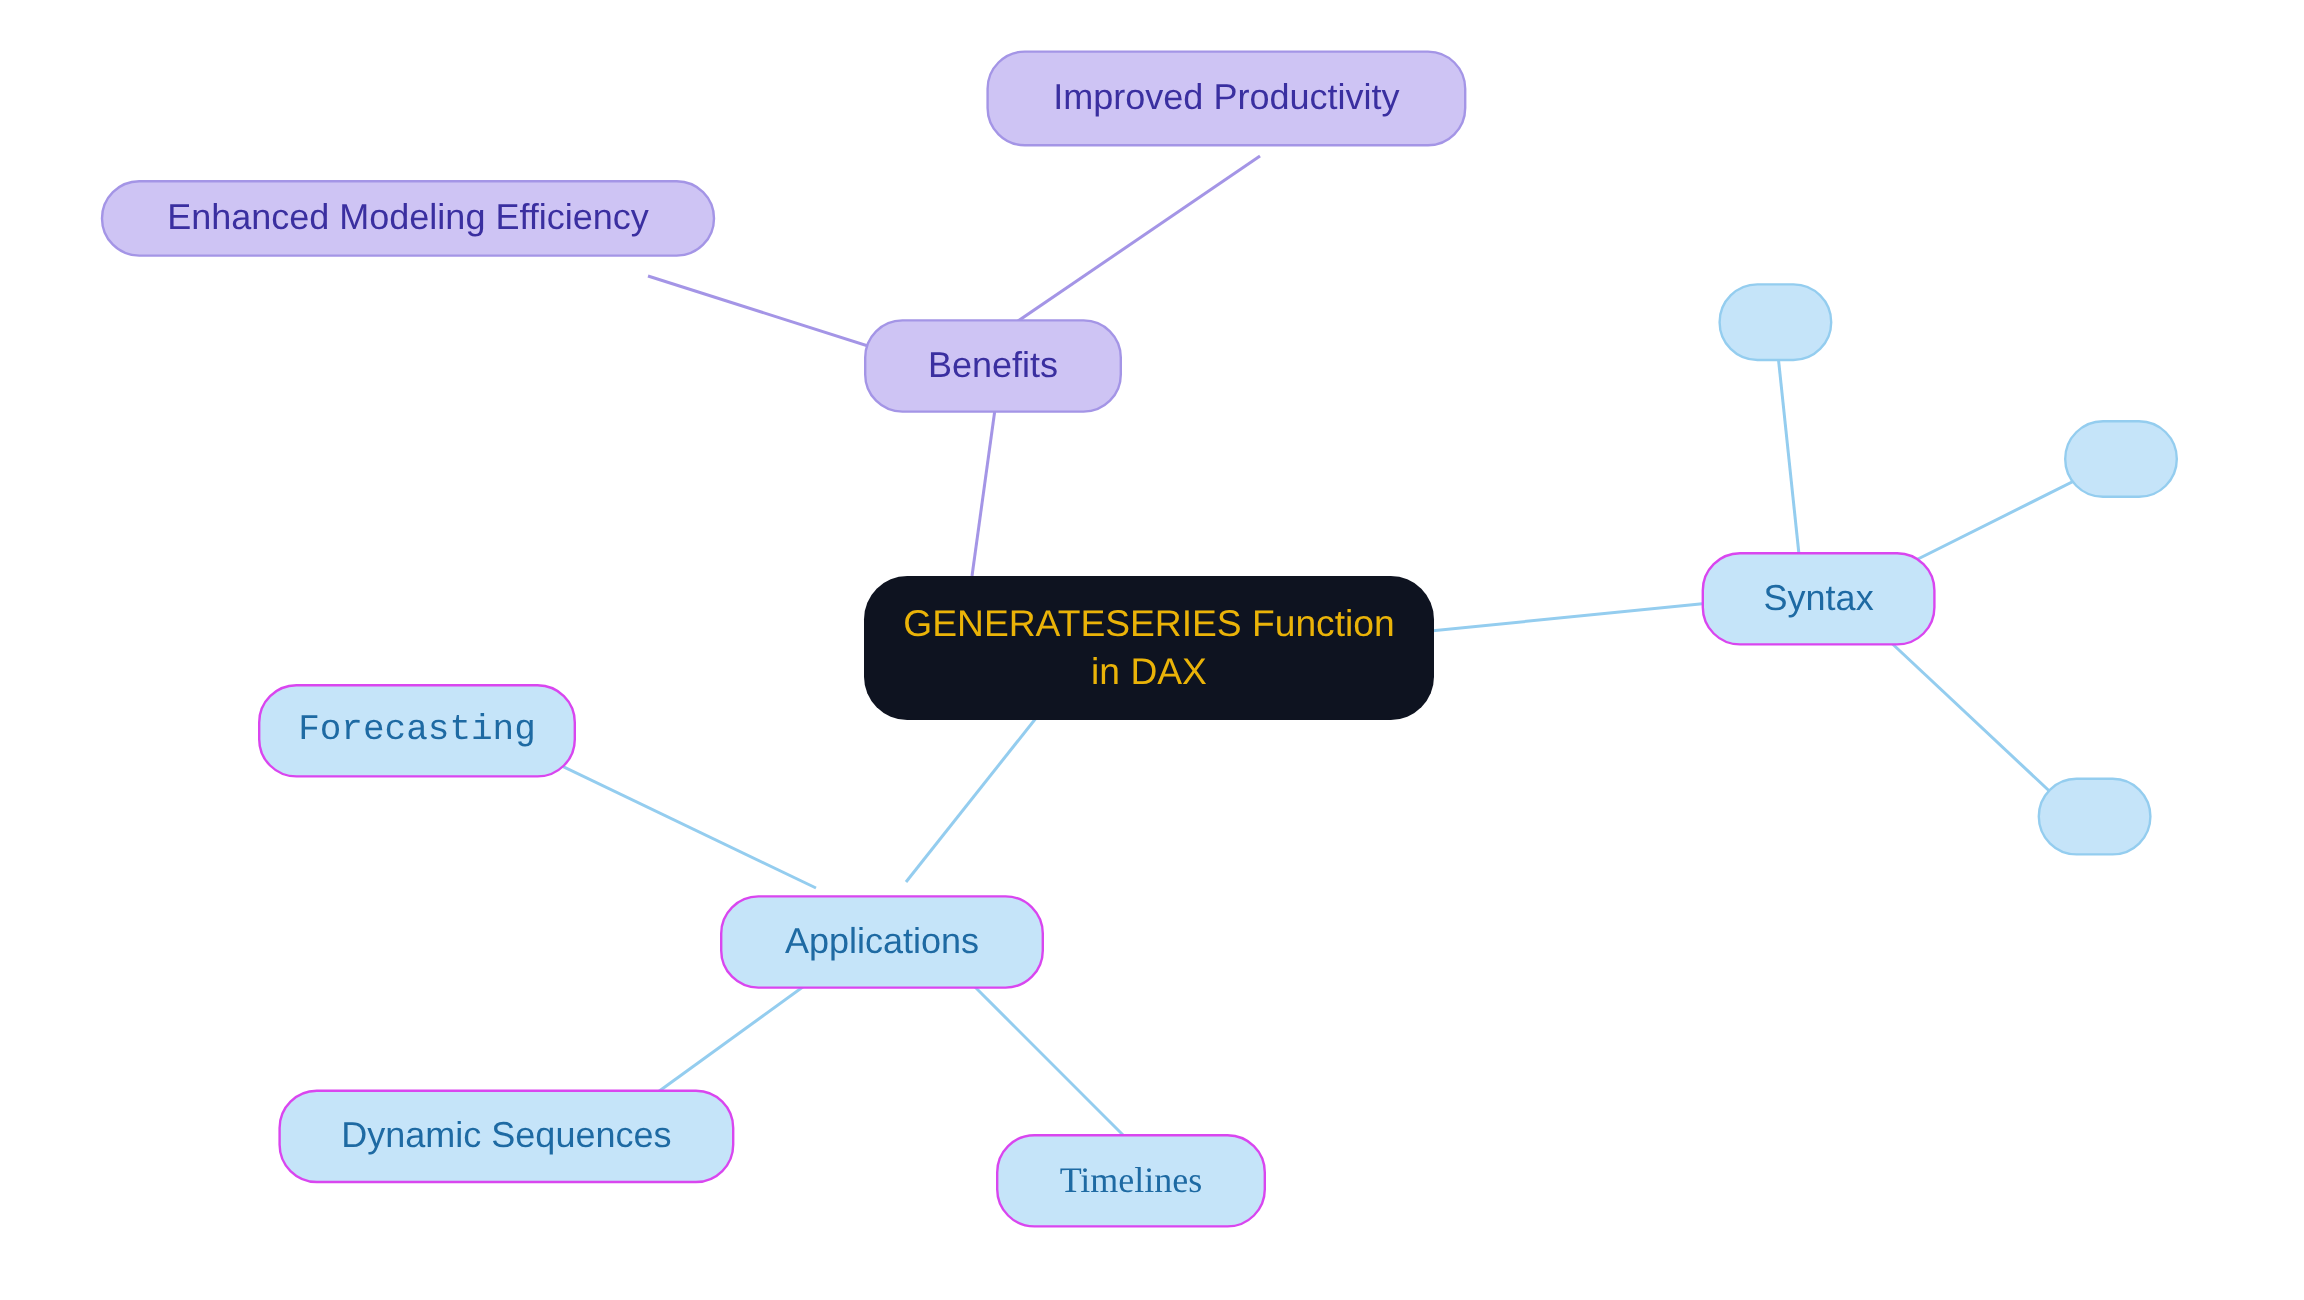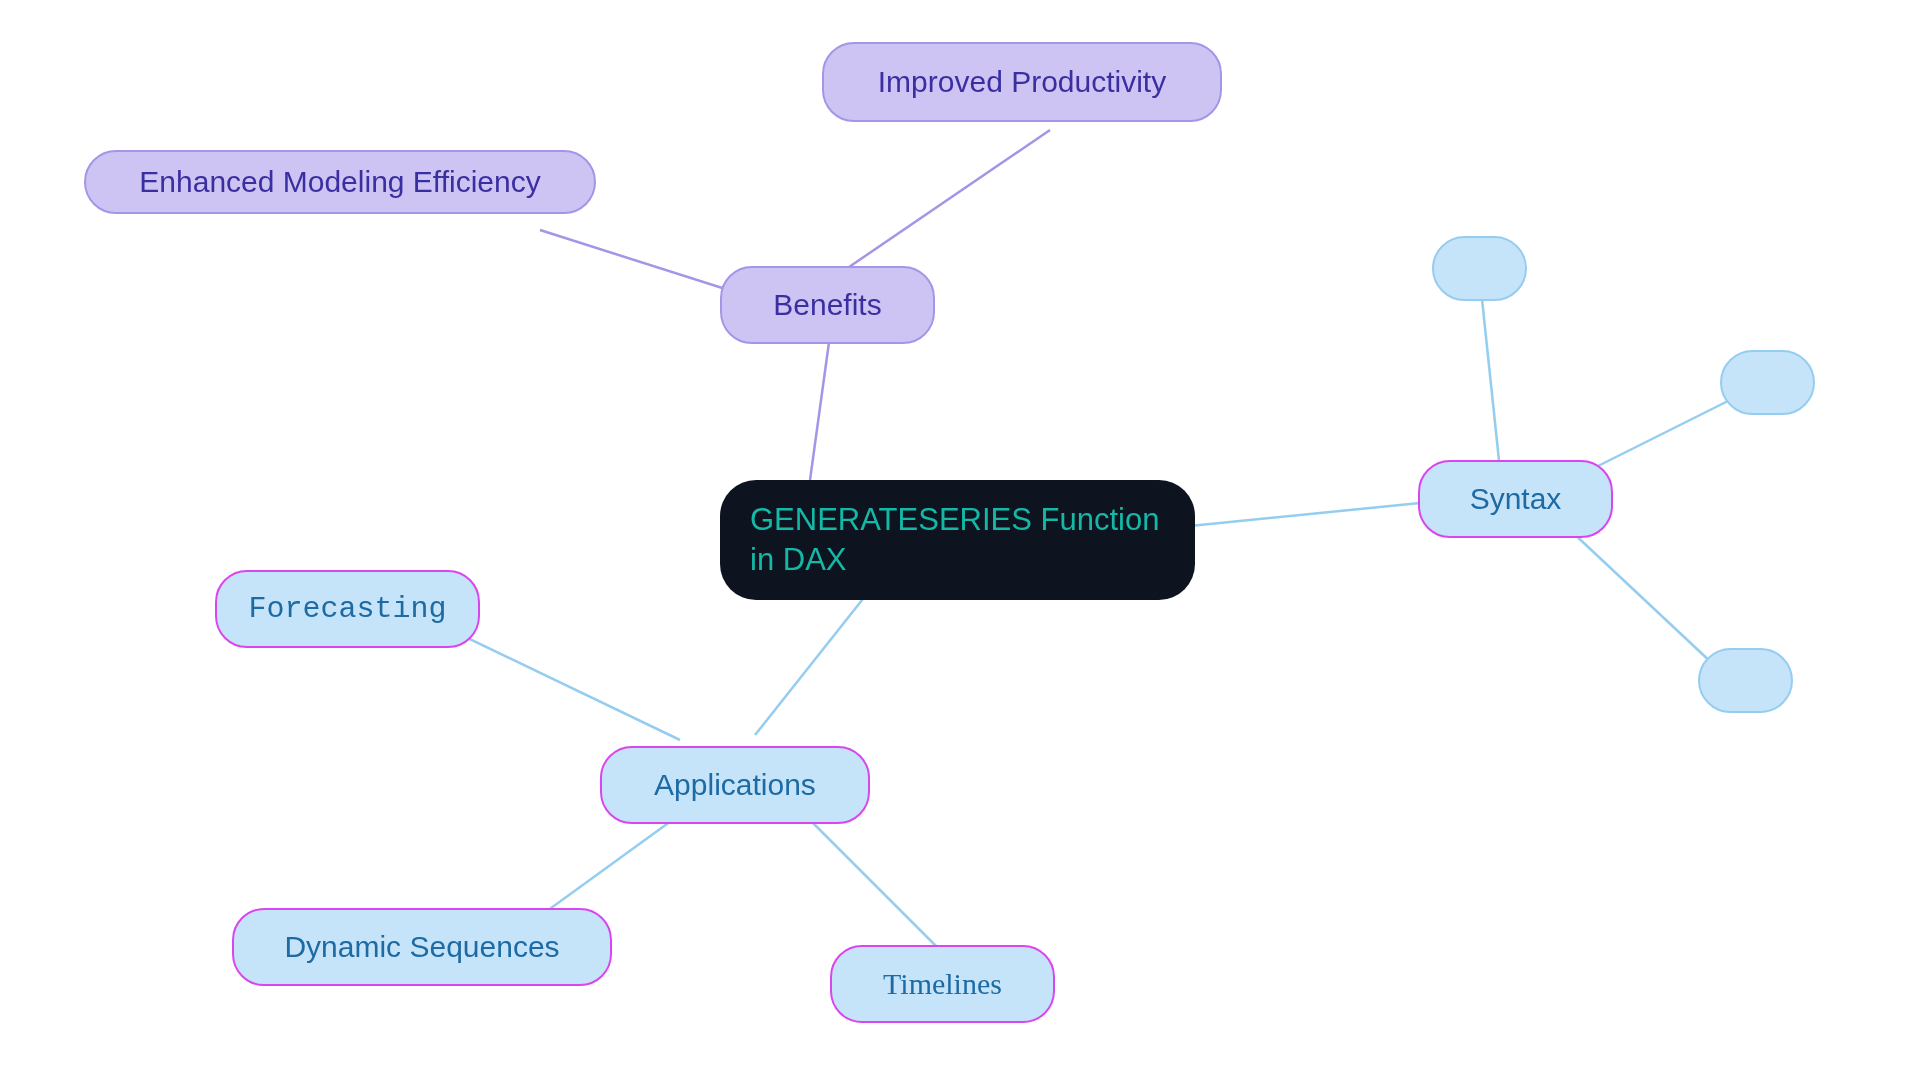--- a/index.html
+++ b/index.html
@@ -18,27 +18,28 @@
     left: 0;
     width: 1920px;
     height: 1083px;
   }
   .node {
     position: absolute;
     border-radius: 32px;
     display: flex;
     align-items: center;
     justify-content: center;
+    text-align: center;
     font-size: 30px;
     box-sizing: border-box;
     padding: 10px 30px;
   }
   .center-node {
     background: #0e1320;
-    color: #14b8a6;
+    color: #eab308;
     font-size: 31px;
     border-radius: 36px;
     line-height: 1.3;
   }
   .purple-node {
     background: #cec4f4;
     border: 2px solid #a495e6;
     color: #3a2fa0;
   }
   .blue-node {

